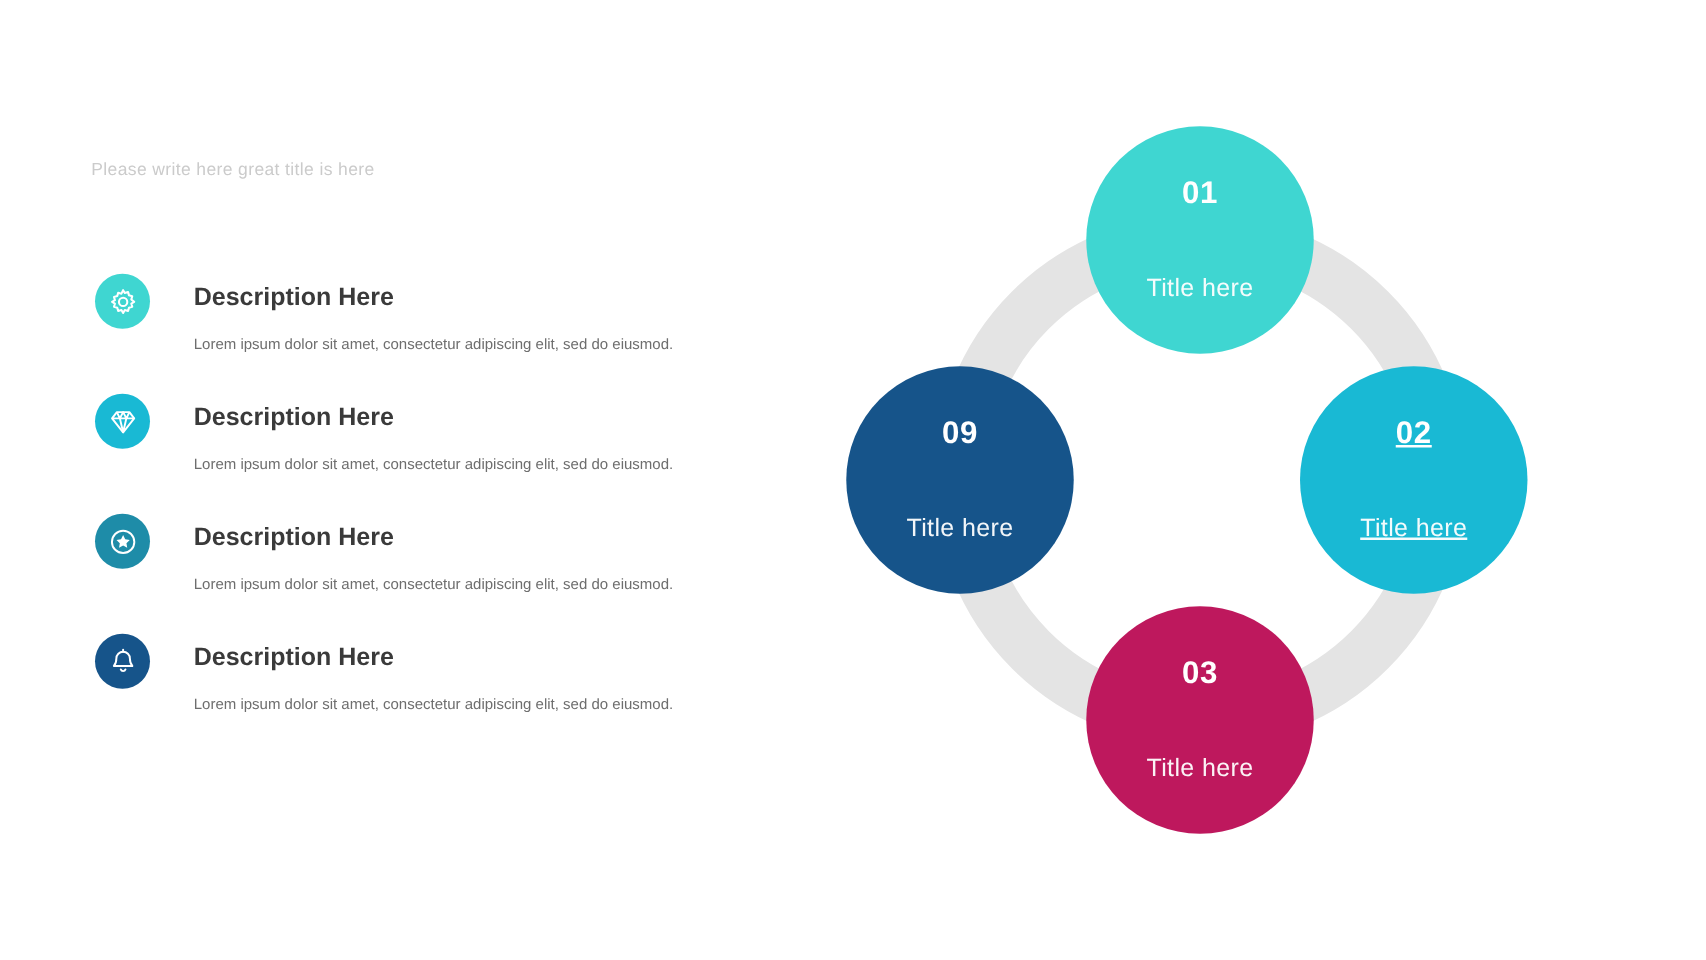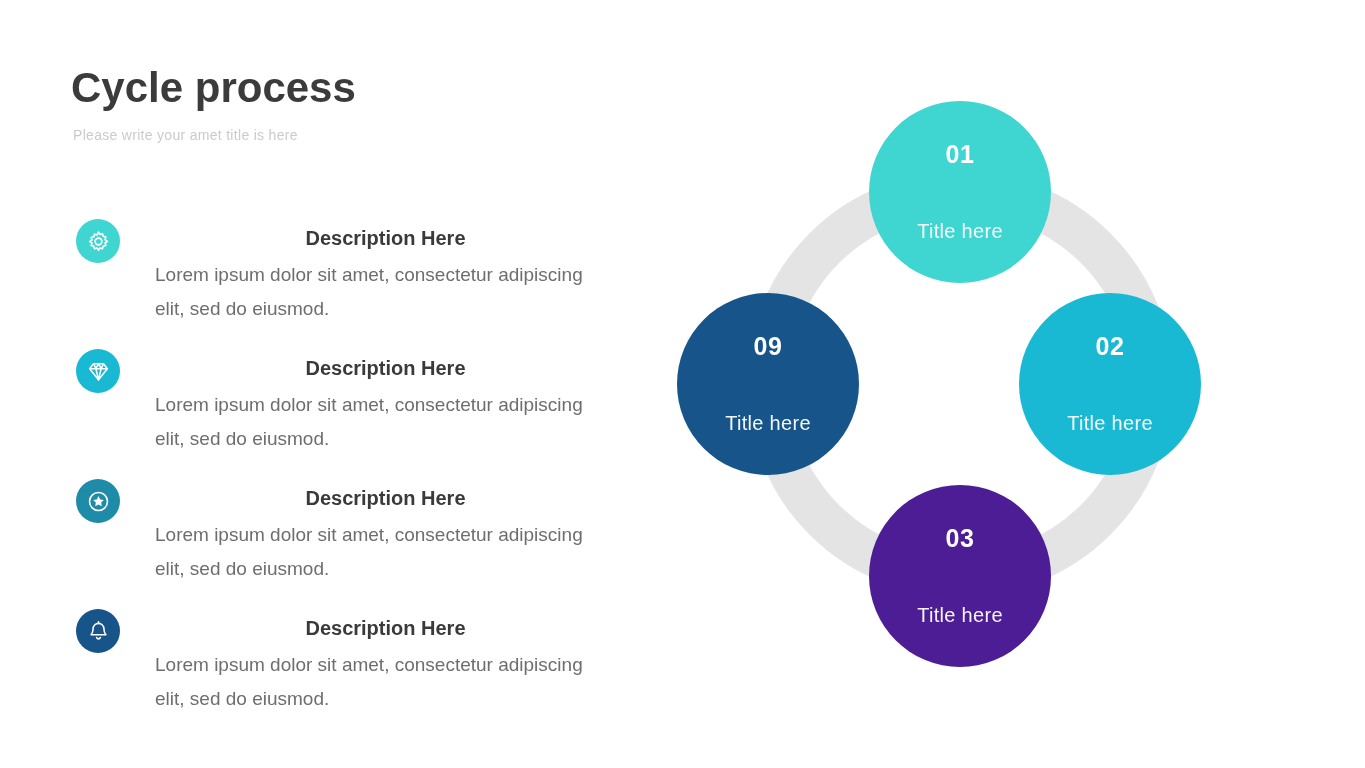--- a/index.html
+++ b/index.html
@@ -18,47 +18,46 @@
   }
   
   .list{position:absolute;left:76px;top:219px;width:540px;}
   .item{display:flex;align-items:flex-start;margin-bottom:23px;}
   .icon-circle{
     width:44px;height:44px;border-radius:50%;flex:0 0 44px;
     display:flex;align-items:center;justify-content:center;
   }
   .icon-circle svg{width:25px;height:25px;display:block;}
   .item-text{margin-left:35px;width:470px;padding-top:6px;}
-  .item-heading{margin:0 0 7px 0;font-size:20px;line-height:26px;font-weight:700;color:#3a3a3a;text-align:center;}
-  .item-body{margin:0;font-size:19px;line-height:34px;color:#6e6e6e;}
+  .item-heading{margin:0 0 7px 0;font-size:20px;line-height:26px;font-weight:700;color:#3a3a3a;}
+  .item-body{margin:0;font-size:12px;line-height:34px;color:#6e6e6e;}
   
   .diagram{position:absolute;left:0;top:0;width:1365px;height:668px;pointer-events:none;}
   .ring{
     position:absolute;left:747px;top:171px;width:426px;height:426px;
     box-sizing:border-box;border:42px solid #e4e4e4;border-radius:50%;
   }
   .node{
     position:absolute;width:182px;height:182px;border-radius:50%;
     display:flex;flex-direction:column;align-items:center;justify-content:center;
     color:#ffffff;text-align:center;
   }
   .node-top{left:869px;top:101px;}
-  .node-right{left:1019px;top:293px;}
+  .node-right{left:1040px;top:293px;text-decoration:underline;}
   .node-bottom{left:869px;top:485px;}
   .node-left{left:677px;top:293px;}
   .node-number{font-size:25px;font-weight:700;line-height:30px;letter-spacing:0.5px;}
   .node-label{font-size:20px;font-weight:400;line-height:28px;opacity:0.95;letter-spacing:0.3px;margin-top:48px;}
 </style>
 </head>
 <body>
 
 <div class="slide">
 
-  <h1 class="page-title">Cycle process</h1>
-  <p class="page-subtitle">Please write your amet title is here</p>
+  <p class="page-subtitle">Please write here great title is here</p>
 
   <div class="list">
 
     <div class="item">
       <div class="icon-circle" style="background: rgb(63, 214, 209);">
         <svg viewBox="0 0 24 24" fill="none" stroke="#ffffff" stroke-width="1.6" stroke-linejoin="round">
           <circle cx="12" cy="12" r="3.2"></circle>
           <path d="M12 3l1.3 2.2 2.5-.7.7 2.5 2.5.7-.7 2.5L20.5 12l-2.2 1.3.7 2.5-2.5.7-.7 2.5-2.5-.7L12 20.5l-1.3-2.2-2.5.7-.7-2.5-2.5-.7.7-2.5L3.5 12l2.2-1.3-.7-2.5 2.5-.7.7-2.5 2.5.7z"></path>
         </svg>
       </div>
@@ -116,21 +115,21 @@
     <div class="node node-top" style="background: rgb(63, 214, 209);">
       <div class="node-number">01</div>
       <div class="node-label">Title here</div>
     </div>
 
     <div class="node node-right" style="background: rgb(25, 185, 212);">
       <div class="node-number">02</div>
       <div class="node-label">Title here</div>
     </div>
 
-    <div class="node node-bottom" style="background: #4c1d95; align-items: center;">
+    <div class="node node-bottom" style="background: #be185d; align-items: center;">
       <div class="node-number">03</div>
       <div class="node-label">Title here</div>
     </div>
 
     <div class="node node-left" style="background: rgb(22, 84, 138);">
       <div class="node-number">09</div>
       <div class="node-label">Title here</div>
     </div>
   </div>
 

